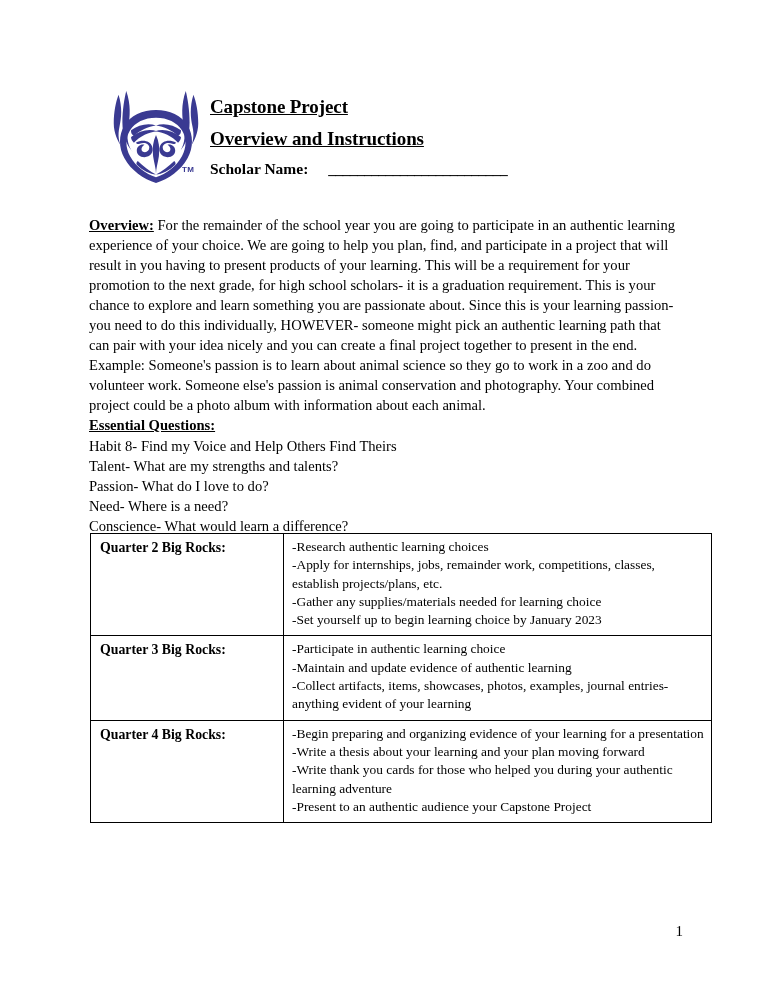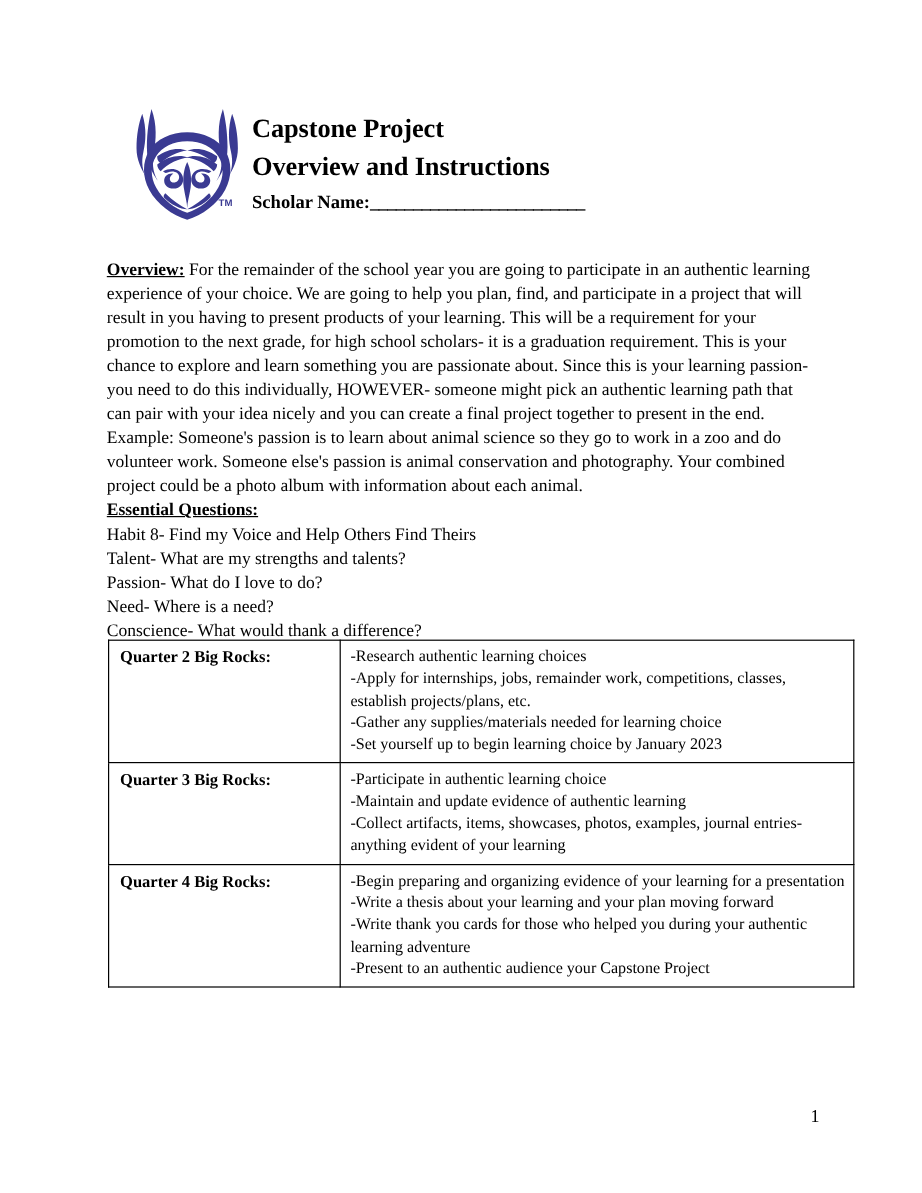--- a/index.html
+++ b/index.html
@@ -60,35 +60,37 @@
     letter-spacing: 0.3px;
     color: #3A3A92;
   }
   .title-block {
     padding-top: 5px;
     flex: 1 1 auto;
   }
   .doc-title-line {
     font-family: "Liberation Serif", "DejaVu Serif", serif;
     font-weight: bold;
-    font-size: 22px;
+    font-size: 19px;
     line-height: 32px;
     letter-spacing: -0.1px;
     white-space: nowrap;
+    text-decoration: underline;
   }
   .scholar-line {
     font-family: "Liberation Serif", "DejaVu Serif", serif;
     font-weight: bold;
     font-size: 15.5px;
     line-height: 22px;
     margin-top: 3px;
     white-space: nowrap;
   }
   .scholar-blank {
     letter-spacing: -0.6px;
+    margin-left: 20px;
   }
 
   
   .body-block {
     position: absolute;
     left: 89px;
     top: 215px;
     width: 589px;
   }
   .para {
@@ -239,21 +241,21 @@
 
   <div class="body-block">
 
     <p class="para"><span class="lead">Overview:</span><span> For the remainder of the school year you are going to participate in an authentic learning experience of your choice. We are going to help you plan, find, and participate in a project that will result in you having to present products of your learning. This will be a requirement for your promotion to the next grade, for high school scholars- it is a graduation requirement. This is your chance to explore and learn something you are passionate about. Since this is your learning passion- you need to do this individually, HOWEVER- someone might pick an authentic learning path that can pair with your idea nicely and you can create a final project together to present in the end. Example: Someone's passion is to learn about animal science so they go to work in a zoo and do volunteer work. Someone else's passion is animal conservation and photography. Your combined project could be a photo album with information about each animal.</span></p>
 
     <div class="section-head">Essential Questions:</div>
     <div class="plain-line">Habit 8- Find my Voice and Help Others Find Theirs</div>
     <div class="plain-line">Talent- What are my strengths and talents?</div>
     <div class="plain-line">Passion- What do I love to do?</div>
     <div class="plain-line">Need- Where is a need?</div>
-    <div class="plain-line">Conscience- What would thank a difference?</div>
+    <div class="plain-line">Conscience- What would learn a difference?</div>
 
   </div>
 
   <table class="calendar-table">
     <tbody>
       <tr>
         <td class="q-label">Quarter 2 Big Rocks:</td>
         <td class="q-items">
           <div class="bullet-line">-Research authentic learning choices</div>
           <div class="bullet-line">-Apply for internships, jobs, remainder work, competitions, classes, establish projects/plans, etc.</div>

